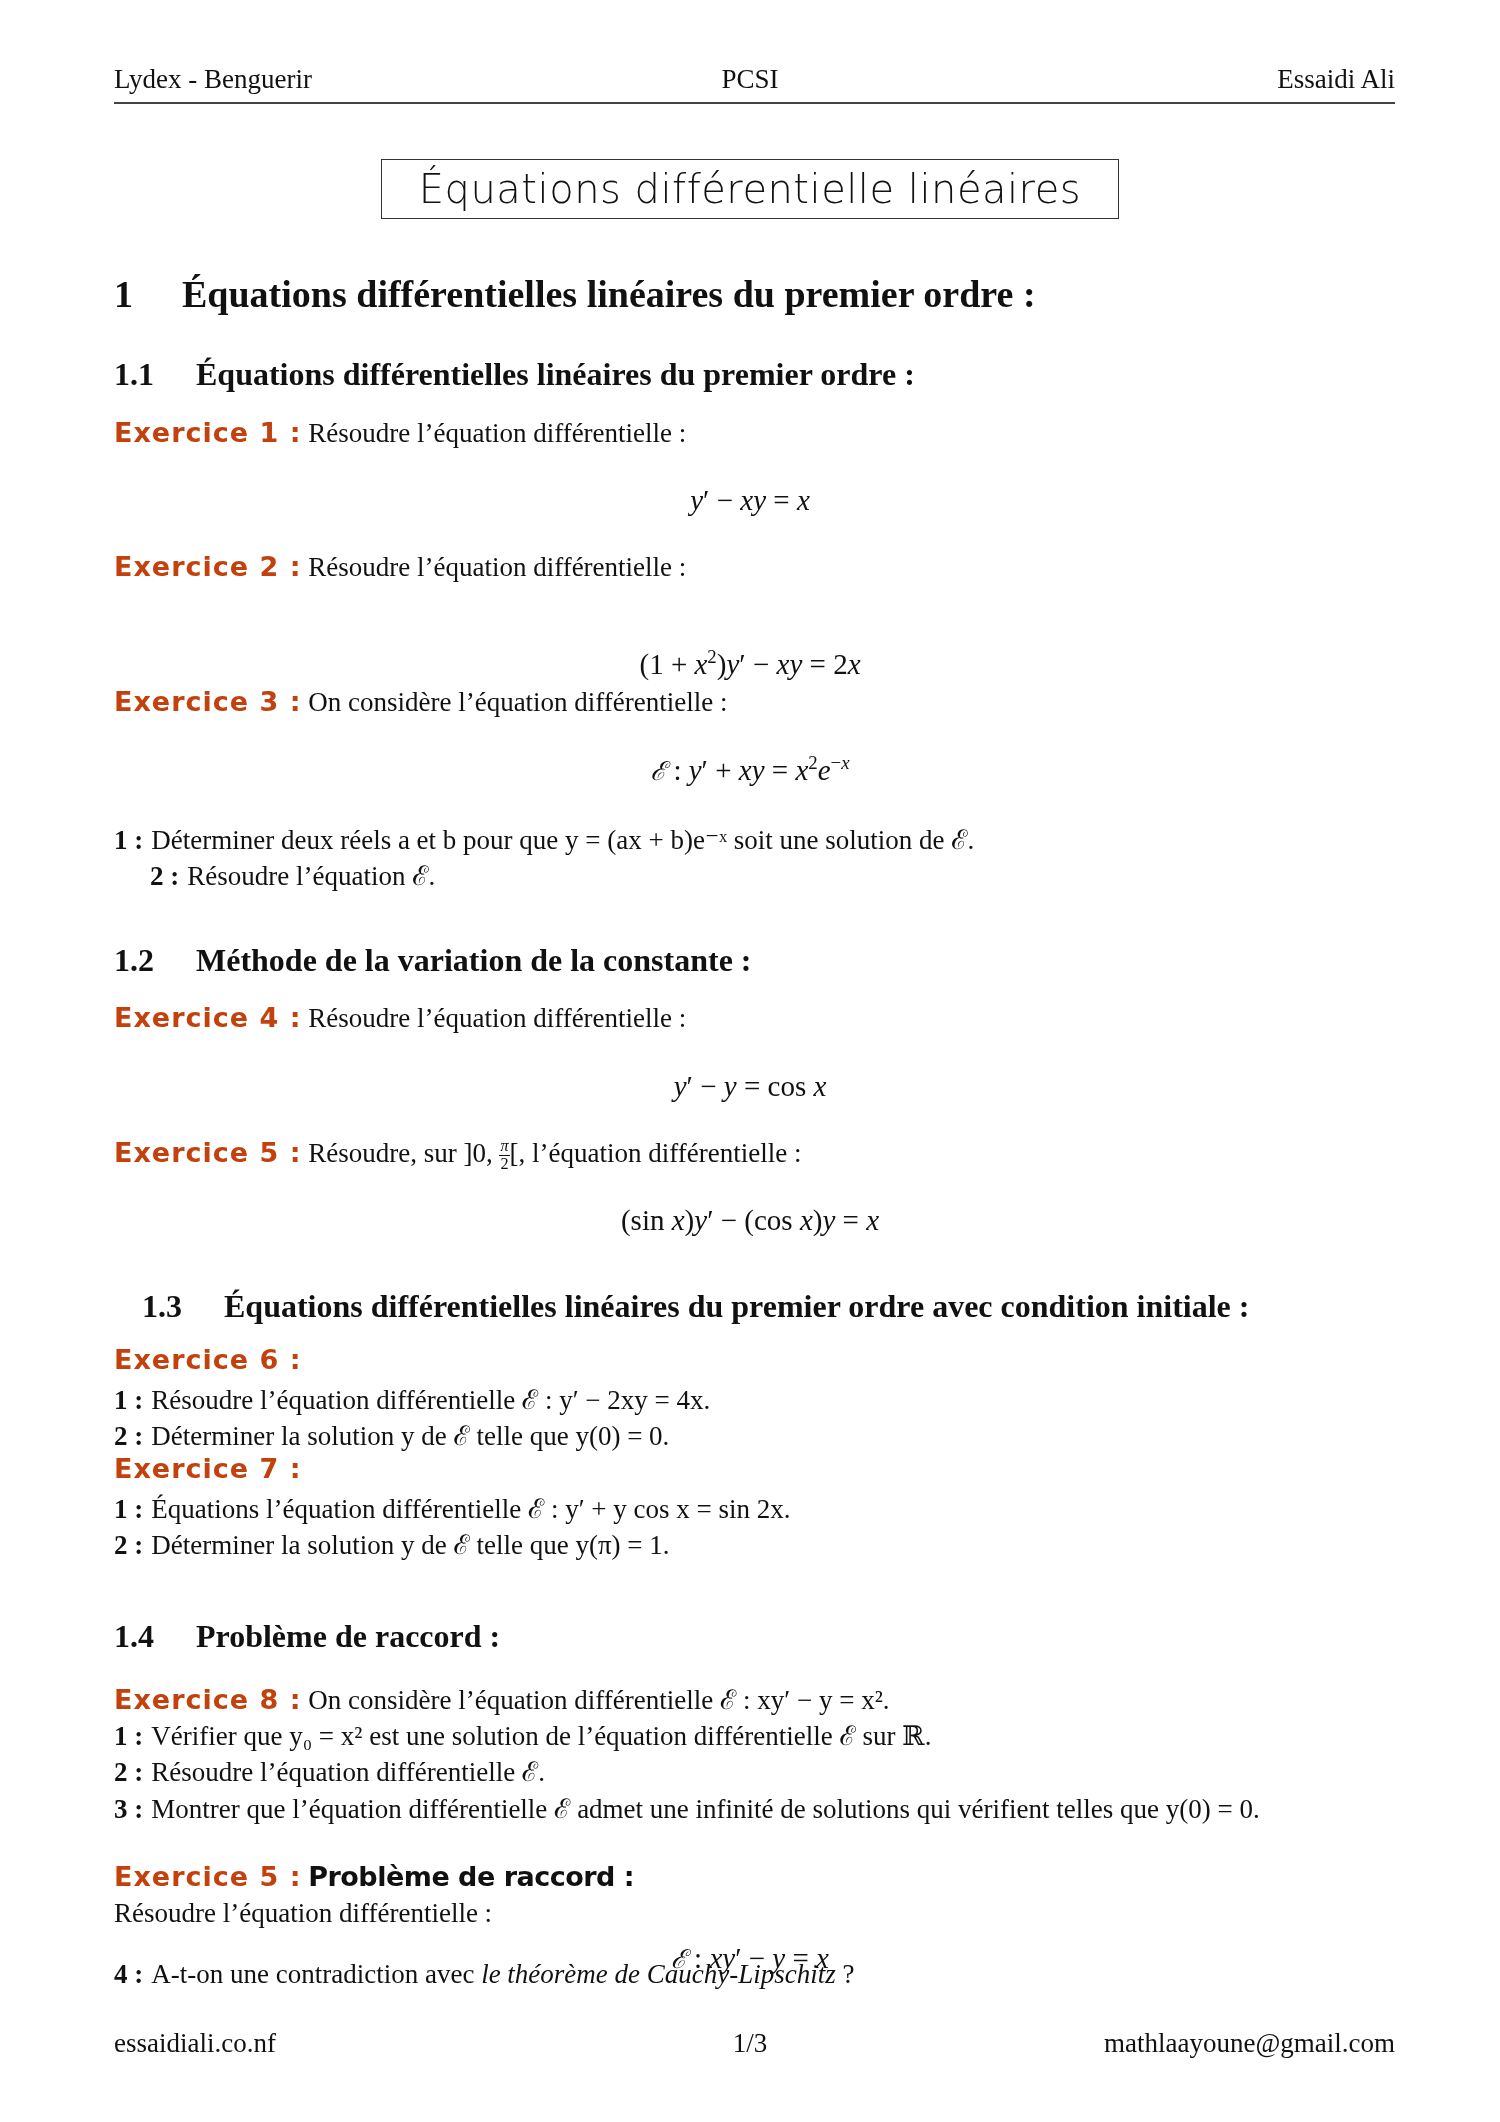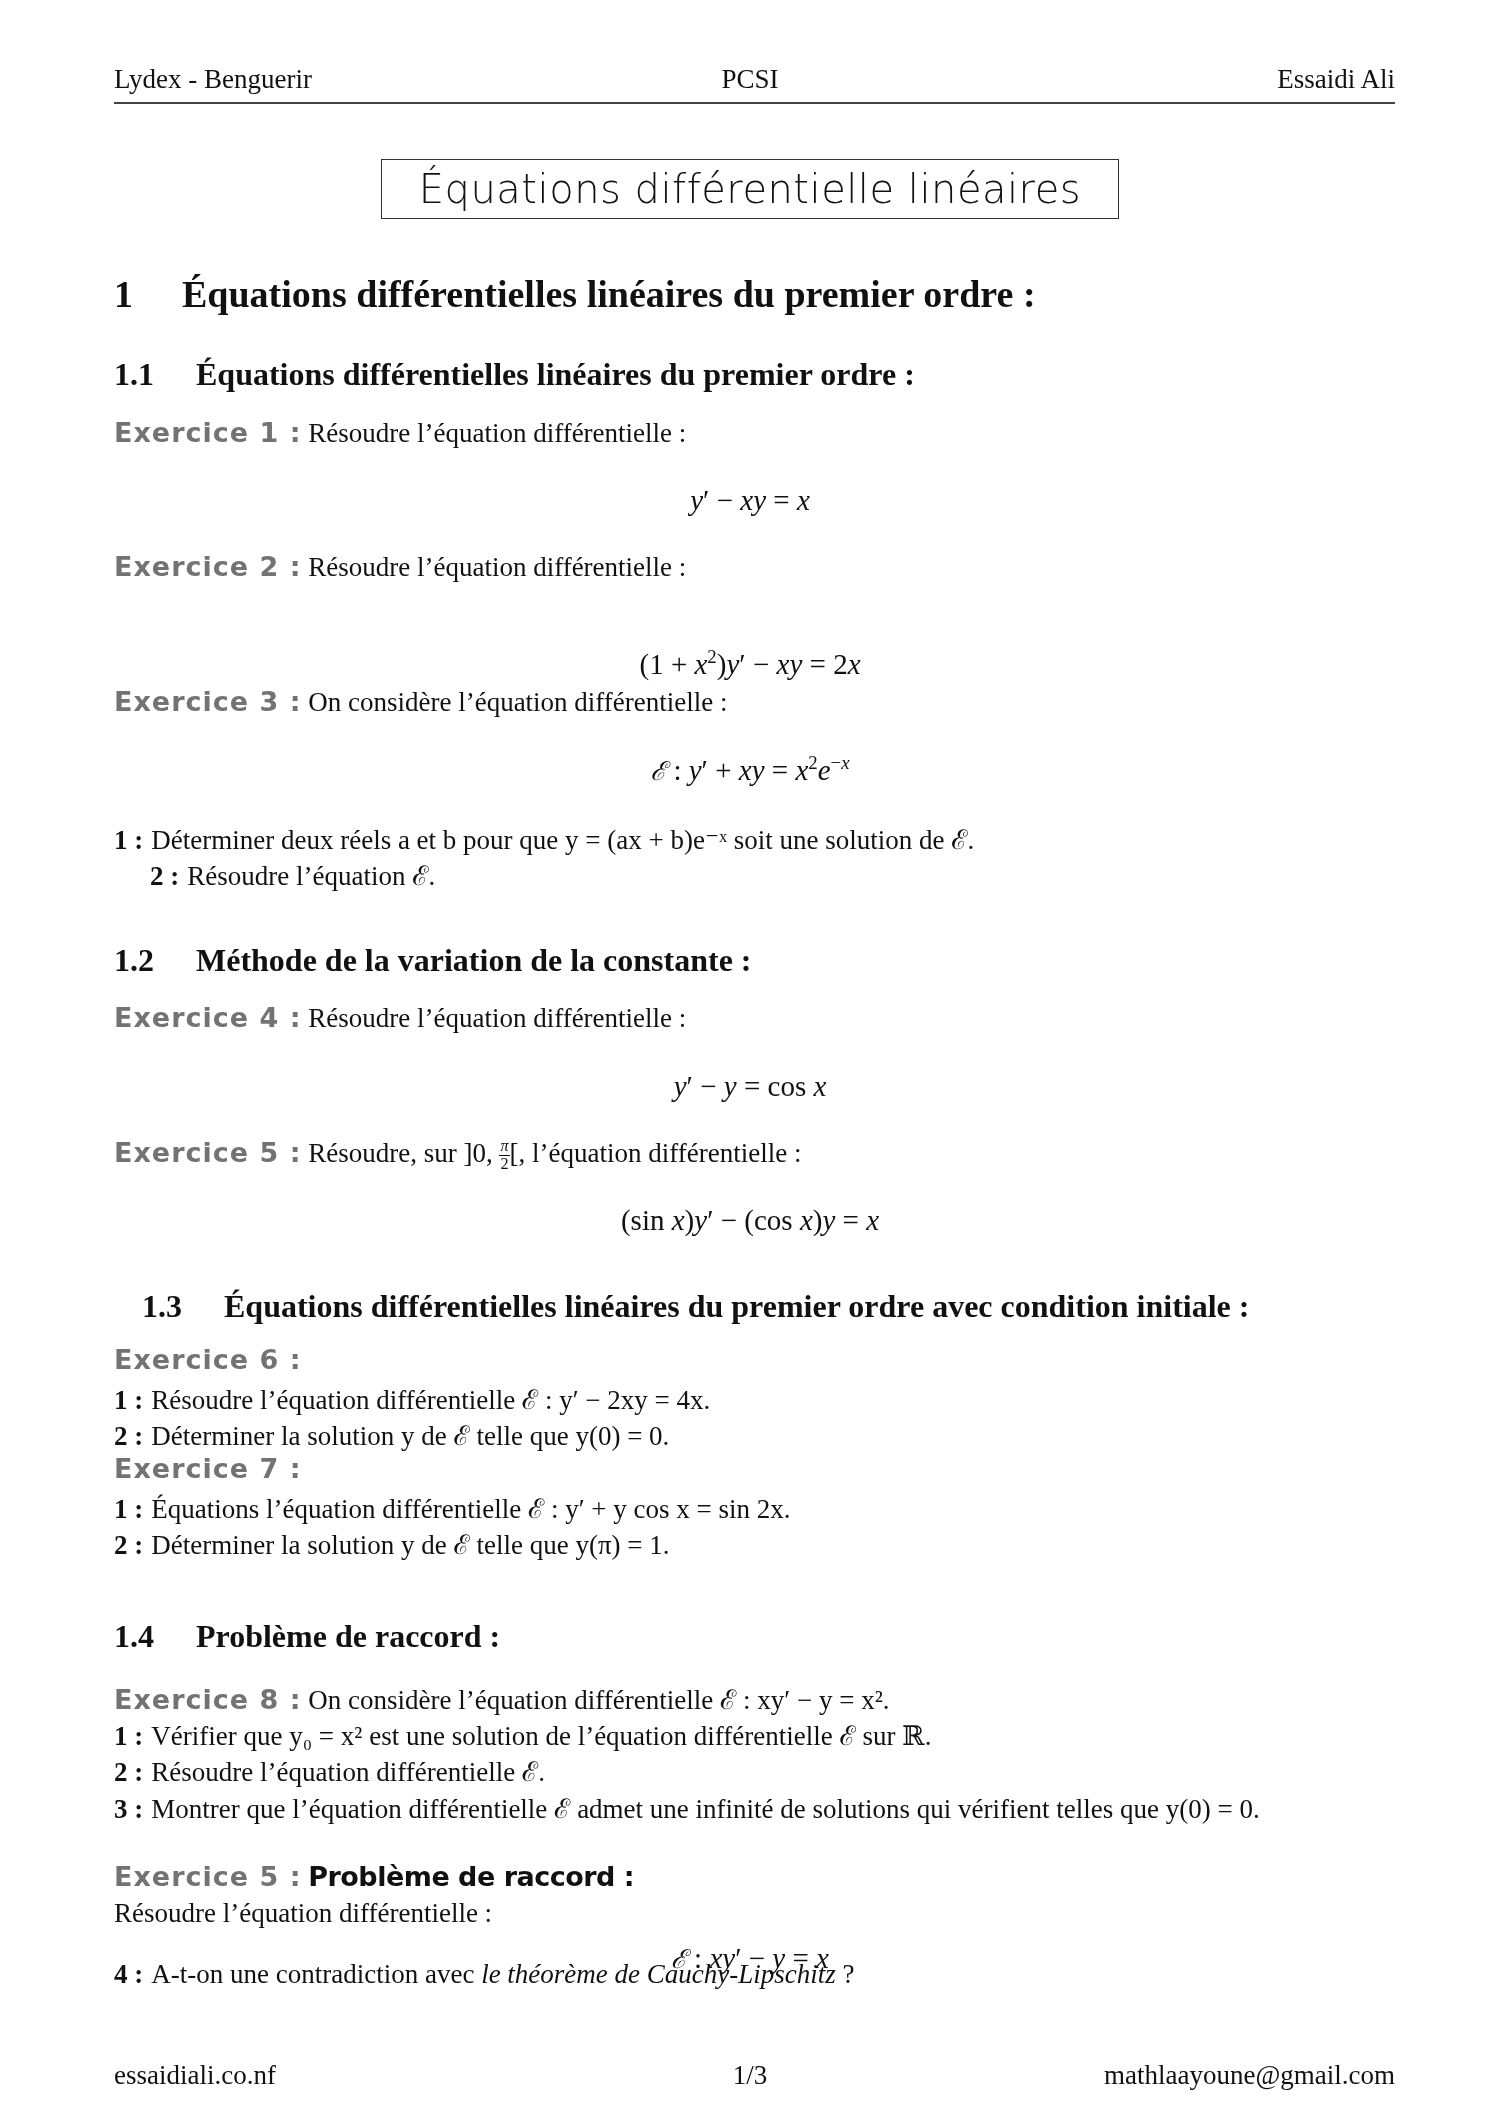--- a/index.html
+++ b/index.html
@@ -13,31 +13,31 @@
   .hdr-rule { position: absolute; left: 114px; width: 1281px; top: 102px; height: 0; border-top: 2px solid #444; }
   .doc-title { position: absolute; left: 381px; top: 159px; width: 736px; height: 58px; border: 1.5px solid #333;
                font-family: "DejaVu Sans", sans-serif; font-size: 40px; font-weight: 300; text-align: center; line-height: 58px; letter-spacing: 0.5px; }
   .sec { font-weight: bold; font-family: "Liberation Serif", serif; }
   .sec1 { font-size: 38px; }
   .sec2 { font-size: 32px; }
   .sec .num { display: inline-block; }
   .sec1 .num { width: 68px; }
   .sec2 .num { width: 82px; }
   .line { font-size: 27px; left: 114px; }
-  .ex-label { font-family: "DejaVu Sans", sans-serif; font-weight: bold; font-size: 27px; letter-spacing: 1px; color: #737373; }
+  .ex-label { font-family: "DejaVu Sans", sans-serif; font-weight: bold; font-size: 27px; letter-spacing: 1px; color: #c2410c; }
   .ex-label-strong { font-family: "DejaVu Sans", sans-serif; font-weight: bold; font-size: 27px; letter-spacing: -0.5px; }
   .item-num { font-weight: bold; margin-right: 8px; }
   .eq { left: 0; width: 1500px; text-align: center; font-size: 29px; font-family: "Liberation Serif", serif; }
   .m { font-style: italic; }
   .script { font-family: "DejaVu Serif", serif; font-style: italic; font-size: 0.9em; }
   sup { font-size: 0.65em; vertical-align: 0.6em; line-height: 0; }
   .frac { display: inline-block; vertical-align: middle; text-align: center; font-size: 0.6em; line-height: 1.05; }
   .frac span { display: block; }
   .frac .top { border-bottom: 1px solid #111; padding: 0 1px; }
-  .ftr { top: 2028px; font-size: 27px; font-family: "Liberation Serif", serif; margin-top: 32px; }
+  .ftr { top: 2028px; font-size: 27px; font-family: "Liberation Serif", serif; }
   .ftr-left { left: 114px; }
   .ftr-center { left: 0; width: 1500px; text-align: center; }
   .ftr-right { right: 105px; }
 </style>
 </head>
 <body>
 
 <div class="abs hdr hdr-left">Lydex - Benguerir</div>
 <div class="abs hdr hdr-center">PCSI</div>
 <div class="abs hdr hdr-right">Essaidi Ali</div>

